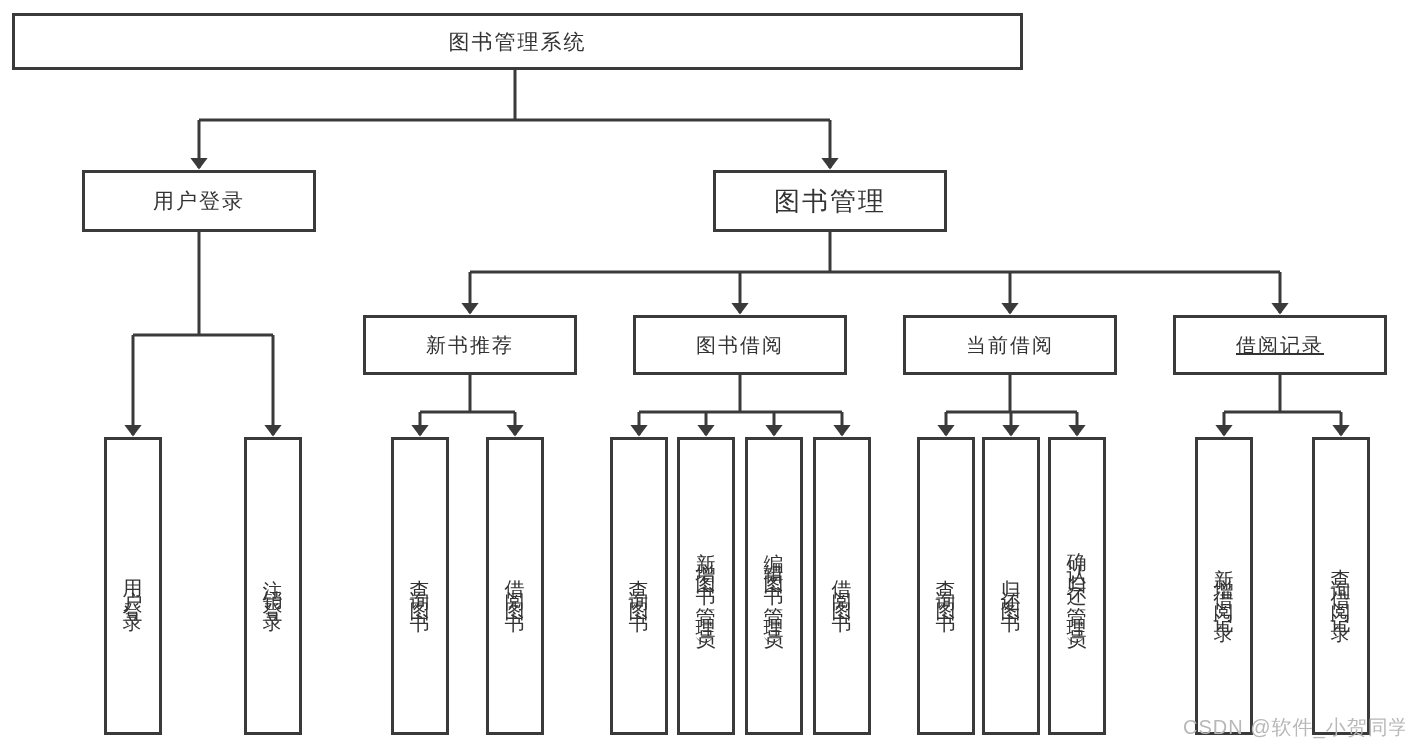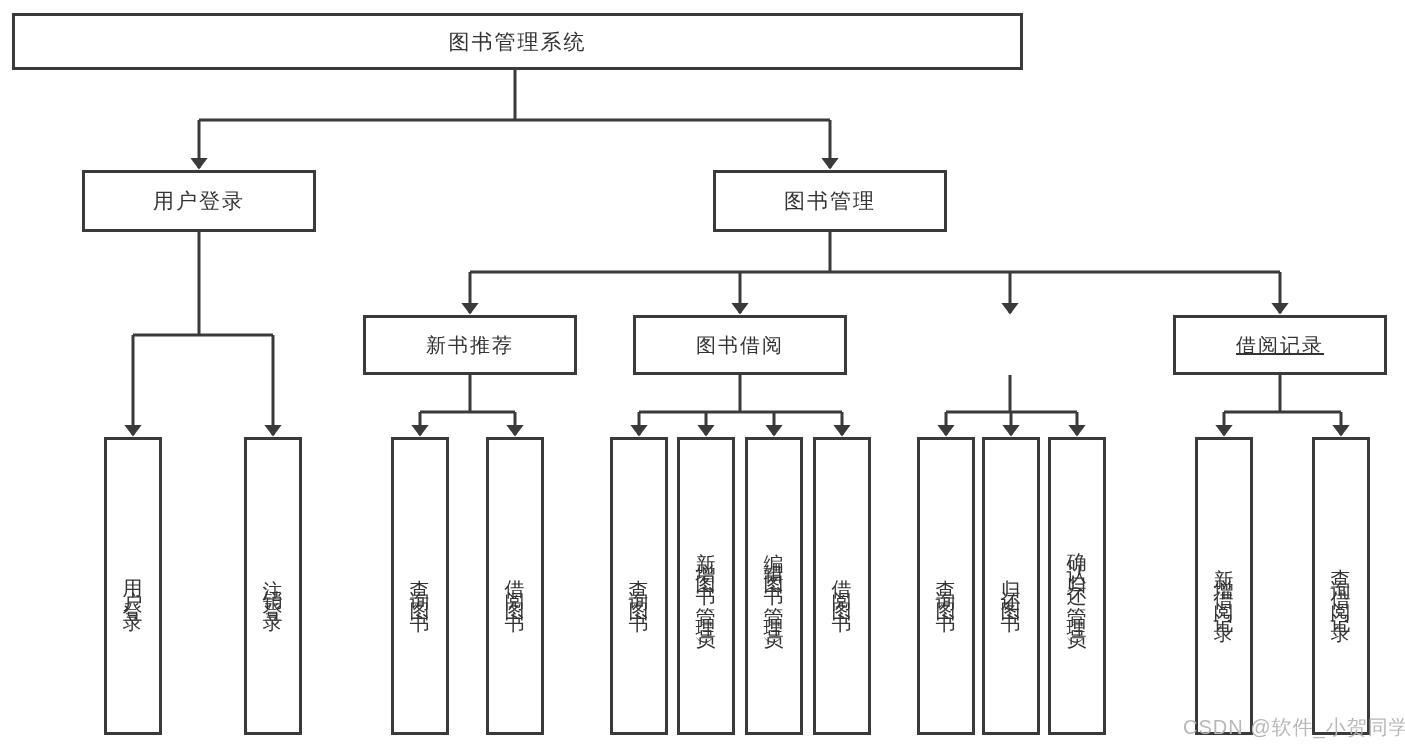--- a/index.html
+++ b/index.html
@@ -27,21 +27,21 @@
     justify-content: center;
     font-size: 20px;
     color: #333333;
     letter-spacing: 2px;
     z-index: 2;
   }
   
   .n-root { left: 12px; top: 13px; width: 1011px; height: 57px; font-size: 21px; }
   
   .n-login   { left: 82px;  top: 170px; width: 234px; height: 62px; font-size: 21px; }
-  .n-bookmgr { left: 713px; top: 170px; width: 234px; height: 62px; font-size: 21px; }
+  .n-bookmgr { left: 713px; top: 170px; width: 234px; height: 62px; font-size: 26px; }
   
   .lvl3 { top: 315px; width: 214px; height: 60px; }
   .n-recommend { left: 363px; }
   .n-borrowing { left: 633px; }
   .n-current   { left: 903px; }
   .n-records   { left: 1173px; text-decoration: underline; }
   
   .leaf { top: 437px; width: 58px; height: 298px; }
   .leaf span {
     writing-mode: vertical-rl;
@@ -119,20 +119,21 @@
     </g>
   </svg>
 
   <div class="node n-root">图书管理系统</div>
 
   <div class="node n-login">用户登录</div>
   <div class="node n-bookmgr">图书管理</div>
 
   <div class="node lvl3 n-borrowing">图书借阅</div>
   <div class="node lvl3 n-recommend">新书推荐</div>
+  <div class="node lvl3 n-current">当前借阅</div>
   <div class="node lvl3 n-records">借阅记录</div>
 
   <div class="node leaf lf-1">
     <span>用户登录</span>
   </div>
   <div class="node leaf lf-2">
     <span>注销登录</span>
   </div>
 
   <div class="node leaf lf-3">

